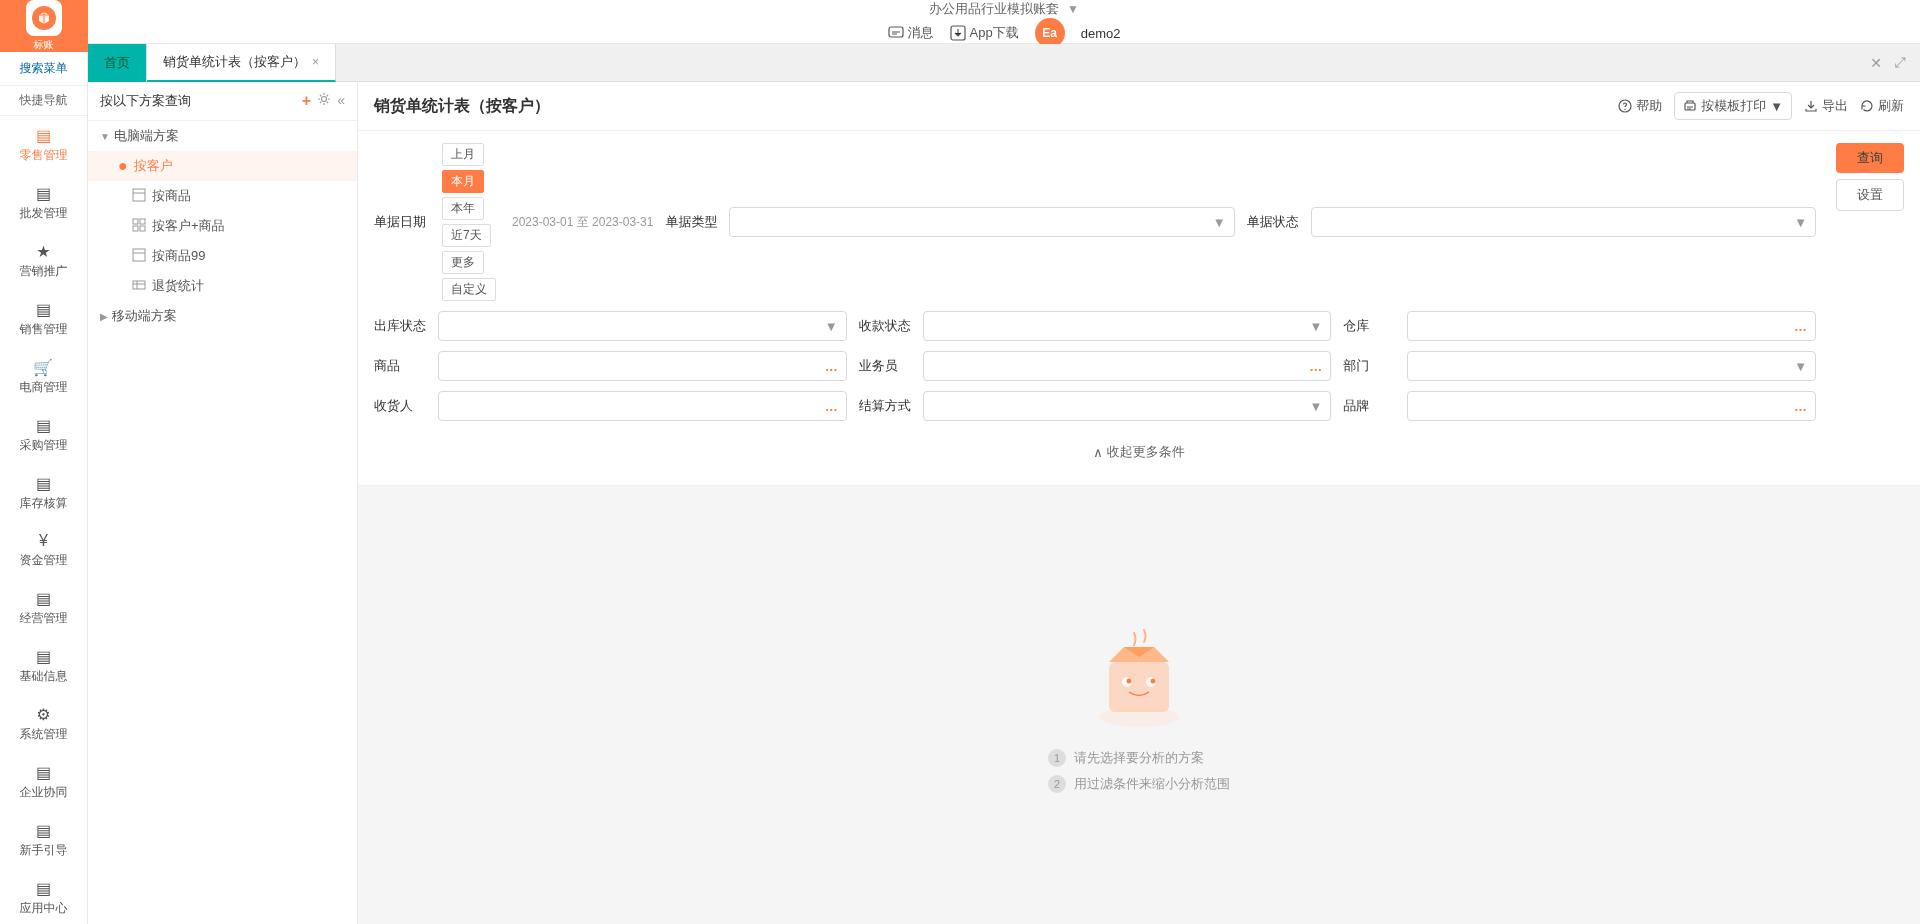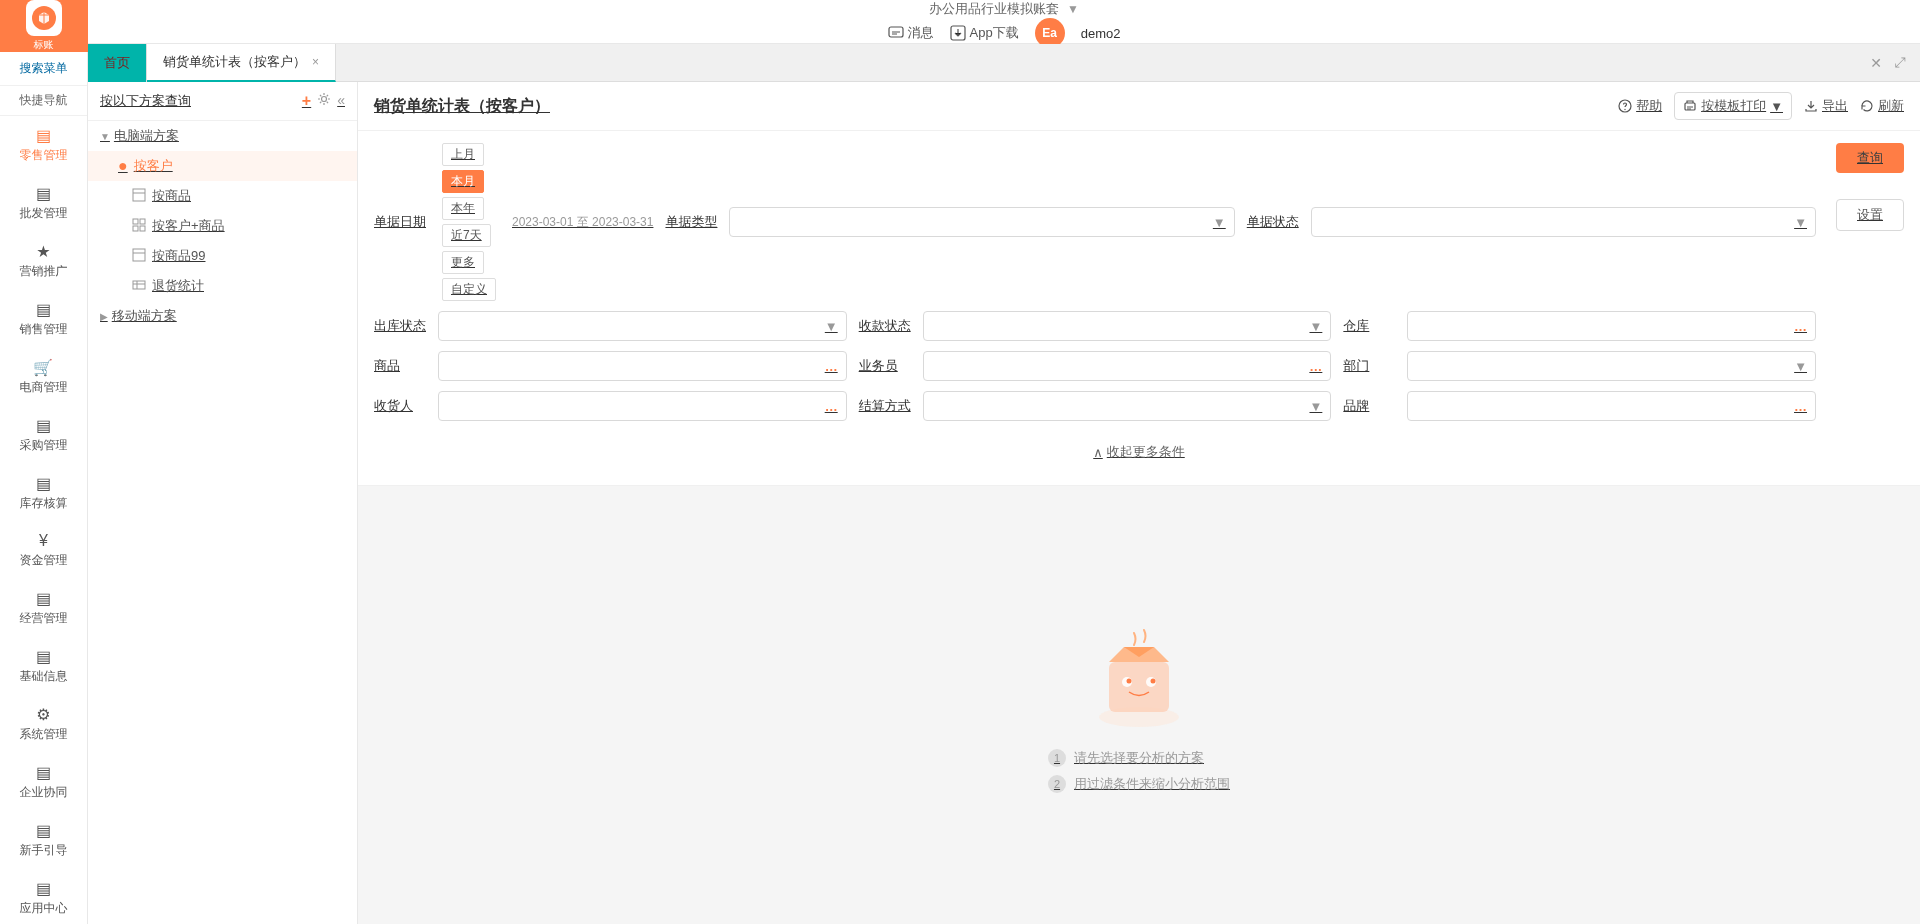--- a/index.html
+++ b/index.html
@@ -26,24 +26,24 @@
     .header-title { font-size: 13px; color: #666; }
     .header-dropdown { font-size: 12px; color: #999; cursor: pointer; }
     .header-right { display: flex; align-items: center; gap: 16px; }
     .header-btn { display: flex; align-items: center; gap: 4px; font-size: 13px; color: #555; cursor: pointer; }
 
     
     .tabbar { height: 38px; background: #f0f0f0; display: flex; align-items: center; padding: 0 0; flex-shrink: 0; border-bottom: 1px solid #ddd; }
     .tab { height: 38px; display: flex; align-items: center; padding: 0 16px; font-size: 13px; cursor: pointer; background: #f0f0f0; color: #666; border-right: 1px solid #ddd; }
     .tab.active { background: #fff; color: #333; border-bottom: 2px solid #00b4aa; }
     .tab-close { margin-left: 6px; color: #999; font-size: 12px; cursor: pointer; }
-    .tab-home { background: #00b4aa; color: #7f1d1d; }
-
-    
-    .content { flex: 1; display: flex; overflow: hidden; text-decoration: underline; }
+    .tab-home { background: #00b4aa; color: #14532d; }
+
+    
+    .content { flex: 1; display: flex; overflow: hidden; }
 
     
     .left-panel { width: 270px; background: #fff; border-right: 1px solid #e8e8e8; display: flex; flex-direction: column; flex-shrink: 0; overflow-y: auto; }
     .left-panel-header { padding: 10px 12px; font-size: 13px; color: #333; font-weight: 500; border-bottom: 1px solid #f0f0f0; display: flex; align-items: center; justify-content: space-between; }
     .left-panel-header-icons { display: flex; gap: 6px; }
     .left-panel-header-icons span { cursor: pointer; color: #999; font-size: 14px; }
     .tree-item { padding: 6px 12px 6px 16px; cursor: pointer; display: flex; align-items: center; gap: 6px; font-size: 13px; color: #555; }
     .tree-item.active { color: #ff7d45; background: #fff5f0; }
     .tree-item.indent { padding-left: 30px; }
     .tree-item.indent2 { padding-left: 44px; }
@@ -67,21 +67,21 @@
     .date-btn.active { background: #ff7d45; color: #fff; border-color: #ff7d45; }
     .date-range { font-size: 12px; color: #999; margin-left: 4px; }
     .filter-select { flex: 1; height: 30px; border: 1px solid #d9d9d9; border-radius: 4px; padding: 0 8px; font-size: 13px; color: #555; display: flex; align-items: center; justify-content: space-between; cursor: pointer; background: #fff; }
     .filter-select .placeholder { color: #bbb; }
     .filter-select .dots { color: #ff7d45; cursor: pointer; font-weight: bold; }
     .filter-select .arrow { color: #999; }
     .collapse-btn { display: flex; align-items: center; justify-content: center; padding: 6px 12px; color: #666; font-size: 13px; cursor: pointer; gap: 4px; }
 
     
     .query-btn { padding: 6px 20px; background: #ff7d45; color: #404040; border: none; border-radius: 4px; font-size: 13px; cursor: pointer; }
-    .setting-btn { padding: 6px 20px; background: #fff; color: #555; border: 1px solid #d9d9d9; border-radius: 4px; font-size: 13px; cursor: pointer; margin-top: 20px; }
+    .setting-btn { padding: 6px 20px; background: #fff; color: #555; border: 1px solid #d9d9d9; border-radius: 4px; font-size: 13px; cursor: pointer; }
     .query-area { display: flex; flex-direction: column; gap: 6px; padding-left: 8px; }
 
     
     .empty-state { flex: 1; display: flex; flex-direction: column; align-items: center; justify-content: center; gap: 12px; }
     .empty-icon { width: 120px; height: 120px; }
     .empty-tips { display: flex; flex-direction: column; gap: 8px; }
     .empty-tip { display: flex; align-items: center; gap: 8px; font-size: 13px; color: #999; }
     .tip-num { width: 18px; height: 18px; border-radius: 50%; background: #ddd; color: #999; display: flex; align-items: center; justify-content: center; font-size: 11px; flex-shrink: 0; }
 
     .avatar { width: 30px; height: 30px; border-radius: 50%; background: #ff7d45; color: #fff; display: flex; align-items: center; justify-content: center; font-size: 12px; font-weight: bold; }

